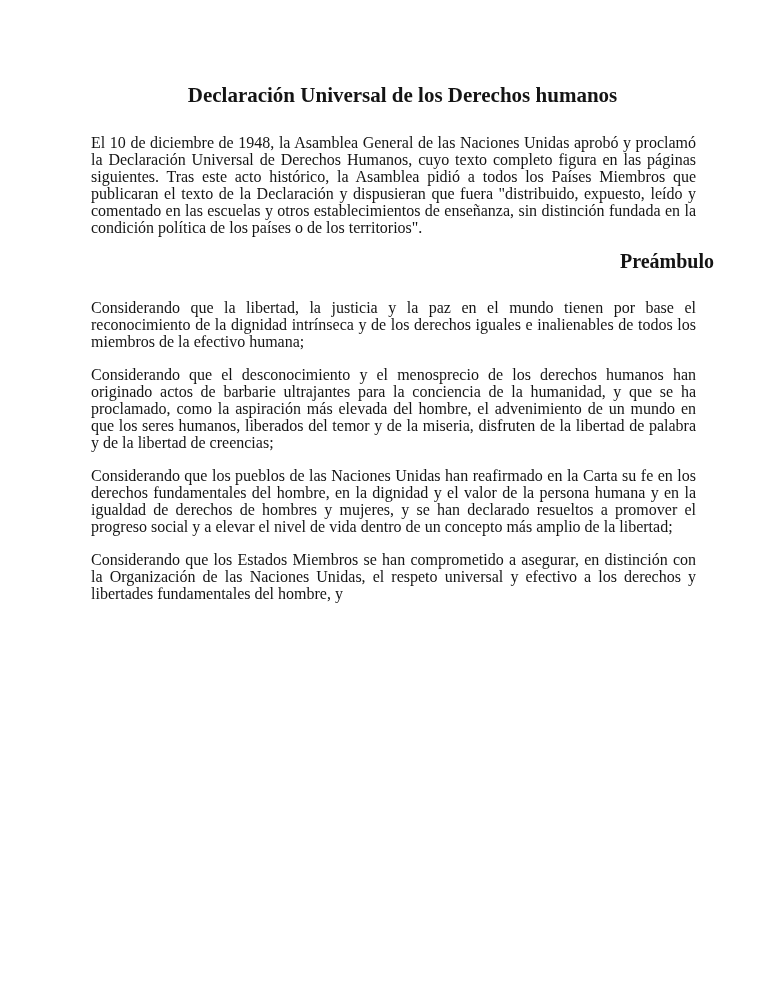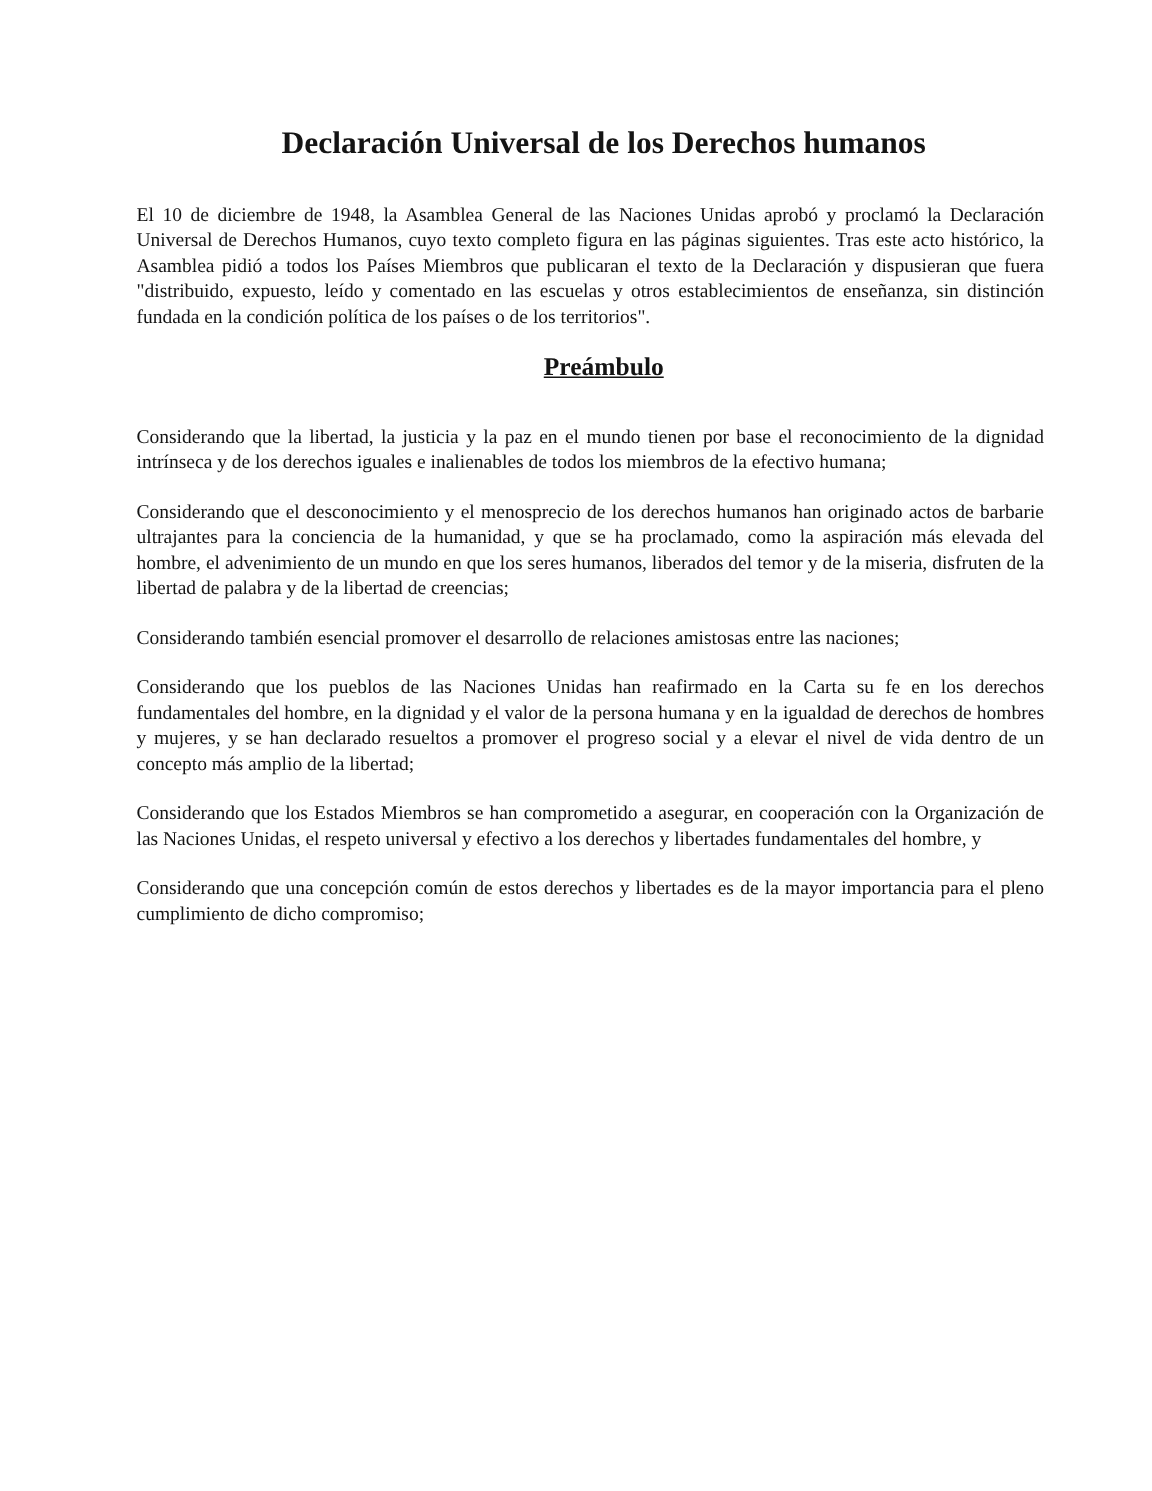--- a/index.html
+++ b/index.html
@@ -30,51 +30,48 @@
     margin: 0 auto 28px auto;
     max-width: 562px;
     font-size: 15px;
     line-height: 18px;
     font-weight: bold;
     font-style: italic;
     text-align: center;
   }
   .body-par {
     margin: 0 18px 16px 0;
-    font-size: 13px;
+    font-size: 16px;
     line-height: 17px;
     text-align: justify;
   }
   .section-heading {
     margin: 8px 0 28px 0;
-    font-size: 17px;
+    font-size: 20px;
     line-height: 19px;
     font-weight: bold;
-    text-align: center;
-    text-decoration: underline;
+    text-align: right;
   }
 </style>
 </head>
 <body>
 
 <div class="page">
 
   <h1 class="doc-title">Declaración Universal de los Derechos humanos</h1>
 
 
   <p class="body-par">El 10 de diciembre de 1948, la Asamblea General de las Naciones Unidas aprobó y proclamó la Declaración Universal de Derechos Humanos, cuyo texto completo figura en las páginas siguientes. Tras este acto histórico, la Asamblea pidió a todos los Países Miembros que publicaran el texto de la Declaración y dispusieran que fuera "distribuido, expuesto, leído y comentado en las escuelas y otros establecimientos de enseñanza, sin distinción fundada en la condición política de los países o de los territorios".</p>
 
   <h2 class="section-heading">Preámbulo</h2>
 
   <p class="body-par">Considerando que la libertad, la justicia y la paz en el mundo tienen por base el reconocimiento de la dignidad intrínseca y de los derechos iguales e inalienables de todos los miembros de la efectivo humana;</p>
 
   <p class="body-par">Considerando que el desconocimiento y el menosprecio de los derechos humanos han originado actos de barbarie ultrajantes para la conciencia de la humanidad, y que se ha proclamado, como la aspiración más elevada del hombre, el advenimiento de un mundo en que los seres humanos, liberados del temor y de la miseria, disfruten de la libertad de palabra y de la libertad de creencias;</p>
 
 
-  <p class="body-par">Considerando también esencial promover el desarrollo de relaciones amistosas entre las naciones;</p>
 
   <p class="body-par">Considerando que los pueblos de las Naciones Unidas han reafirmado en la Carta su fe en los derechos fundamentales del hombre, en la dignidad y el valor de la persona humana y en la igualdad de derechos de hombres y mujeres, y se han declarado resueltos a promover el progreso social y a elevar el nivel de vida dentro de un concepto más amplio de la libertad;</p>
 
-  <p class="body-par">Considerando que los Estados Miembros se han comprometido a asegurar, en cooperación con la Organización de las Naciones Unidas, el respeto universal y efectivo a los derechos y libertades fundamentales del hombre, y</p>
+  <p class="body-par">Considerando que los Estados Miembros se han comprometido a asegurar, en distinción con la Organización de las Naciones Unidas, el respeto universal y efectivo a los derechos y libertades fundamentales del hombre, y</p>
 
-  <p class="body-par">Considerando que una concepción común de estos derechos y libertades es de la mayor importancia para el pleno cumplimiento de dicho compromiso;</p>
 
 </div>
 
 </body></html>

